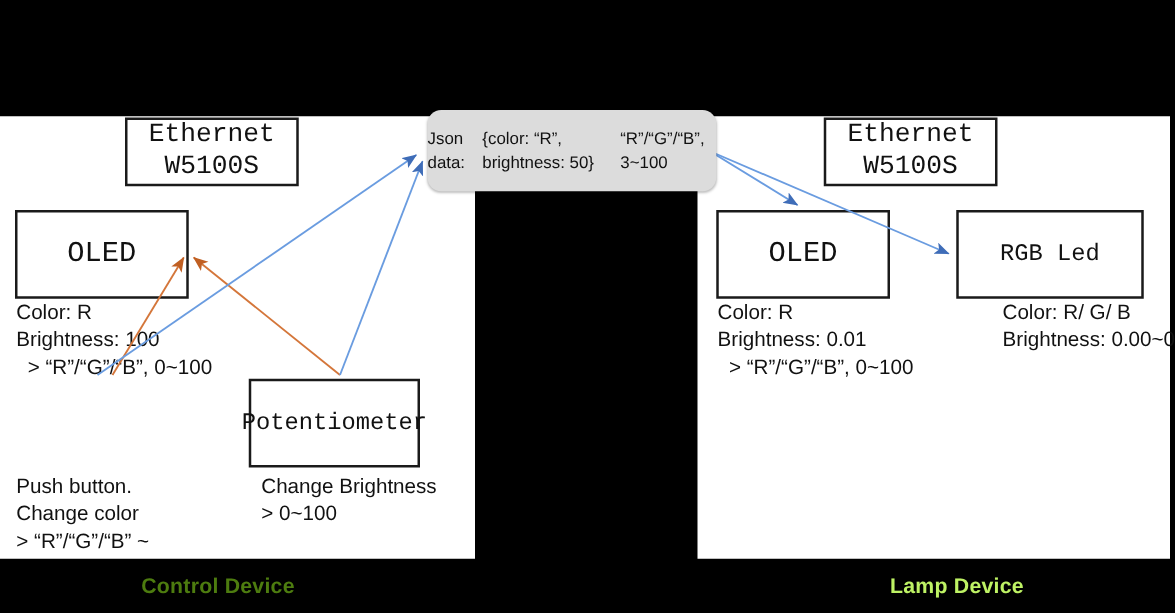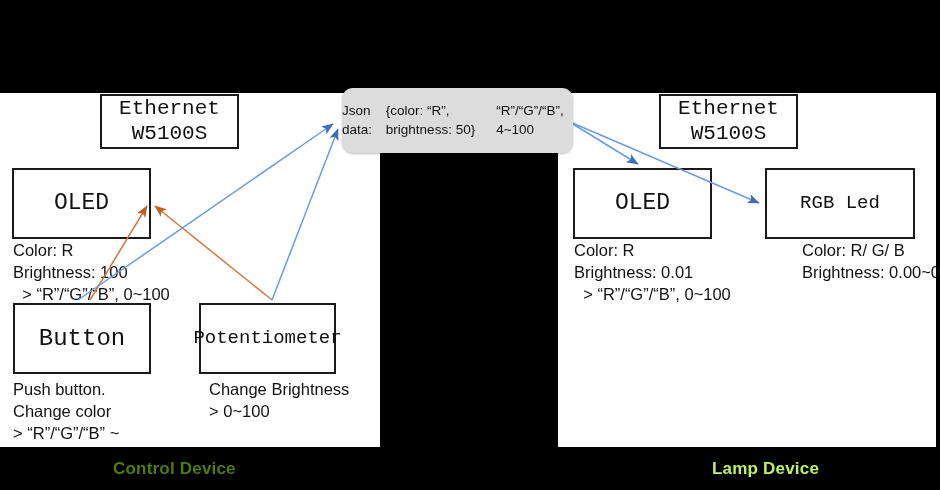--- a/index.html
+++ b/index.html
@@ -86,23 +86,20 @@
     </span>
   </div>
 
   <div class="nbox" id="box-oled-left">
     <span>OLED</span>
   </div>
   <div class="annot" id="annot-oled-left">Color: R
 Brightness: 100
   &gt; “R”/“G”/“B”, 0~100</div>
 
-  <div class="nbox" id="box-button">
-    <span>Button</span>
-  </div>
   <div class="annot" id="annot-button">Push button.
 Change color
 &gt; “R”/“G”/“B” ~</div>
 
   <div class="nbox" id="box-pot">
     <span>Potentiometer</span>
   </div>
   <div class="annot" id="annot-pot">Change Brightness
 &gt; 0~100</div>
 
@@ -122,19 +119,19 @@
 
   <div class="nbox" id="box-rgb">
     <span>RGB Led</span>
   </div>
   <div class="annot" id="annot-rgb">Color: R/ G/ B
 Brightness: 0.00~0.1</div>
 
   <div id="json-box">
     <div>Json data:</div>
     <div>{color: “R”, brightness: 50}</div>
-    <div>“R”/“G”/“B”, 4~100</div>
+    <div>“R”/“G”/“B”, 3~100</div>
   </div>
 
   <div class="devlabel" id="label-control">Control Device</div>
   <div class="devlabel" id="label-lamp">Lamp Device</div>
 
 </div>
 
 </body></html>

